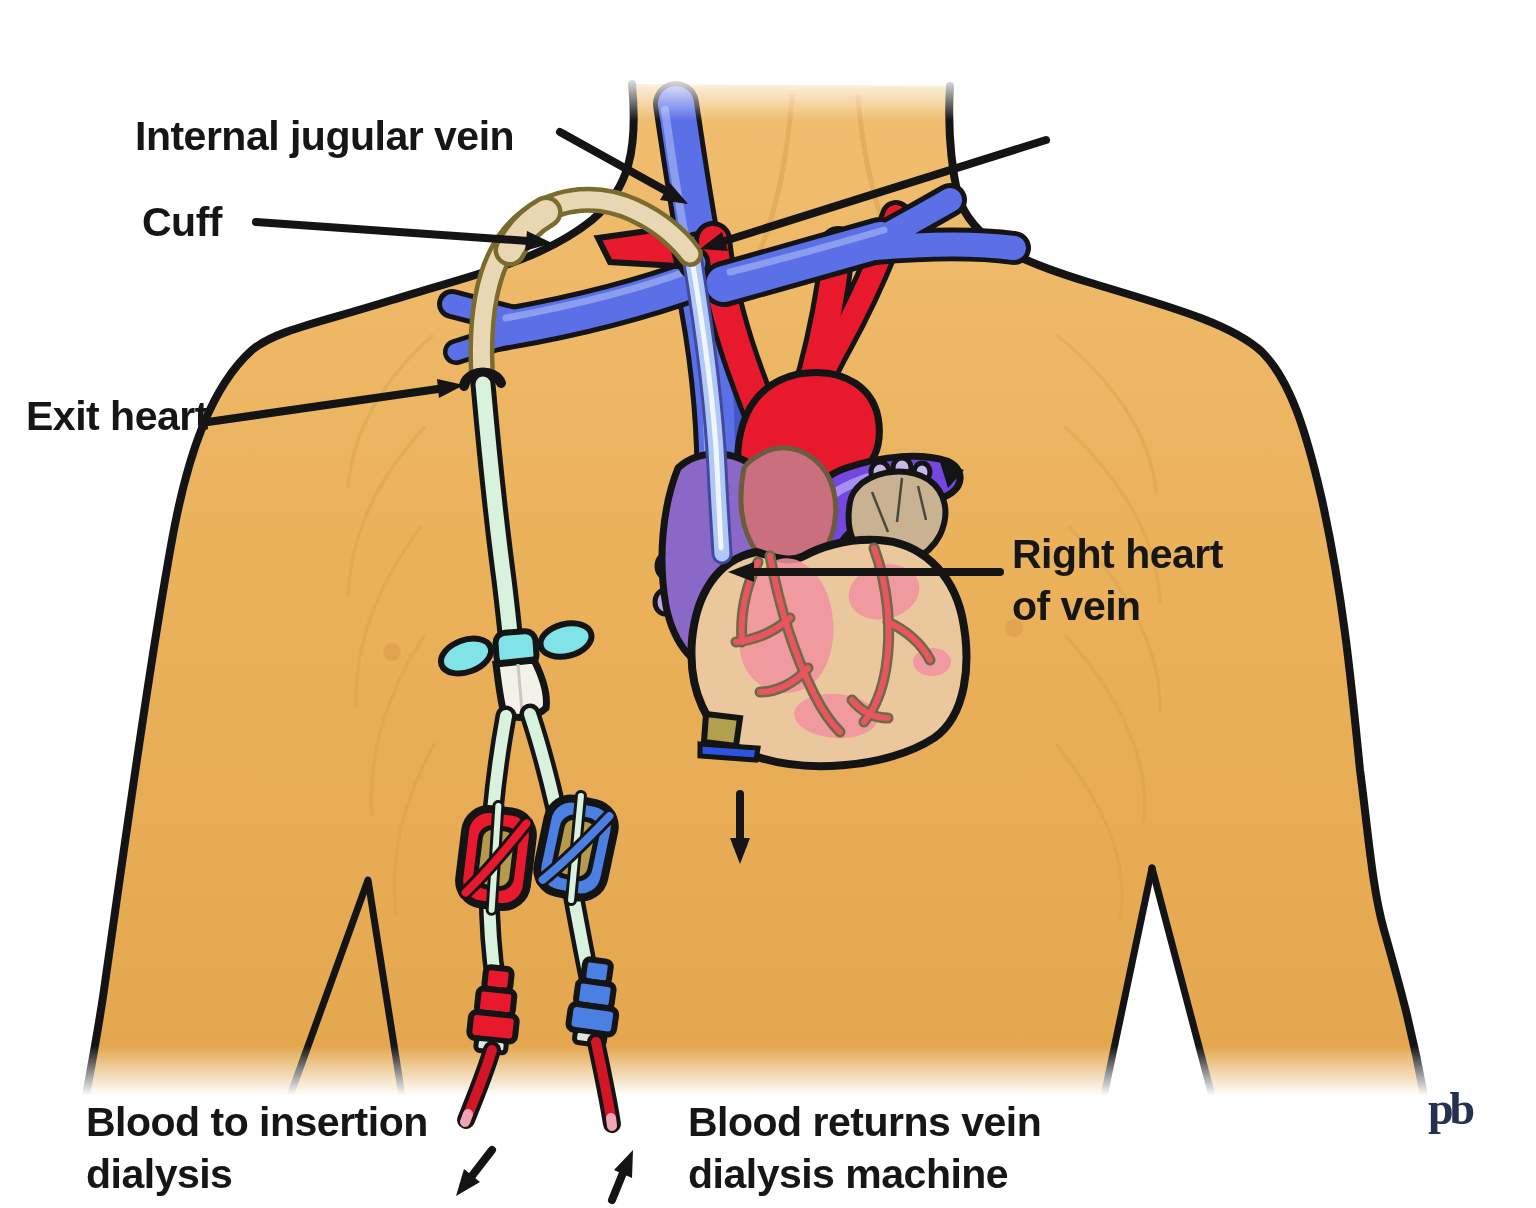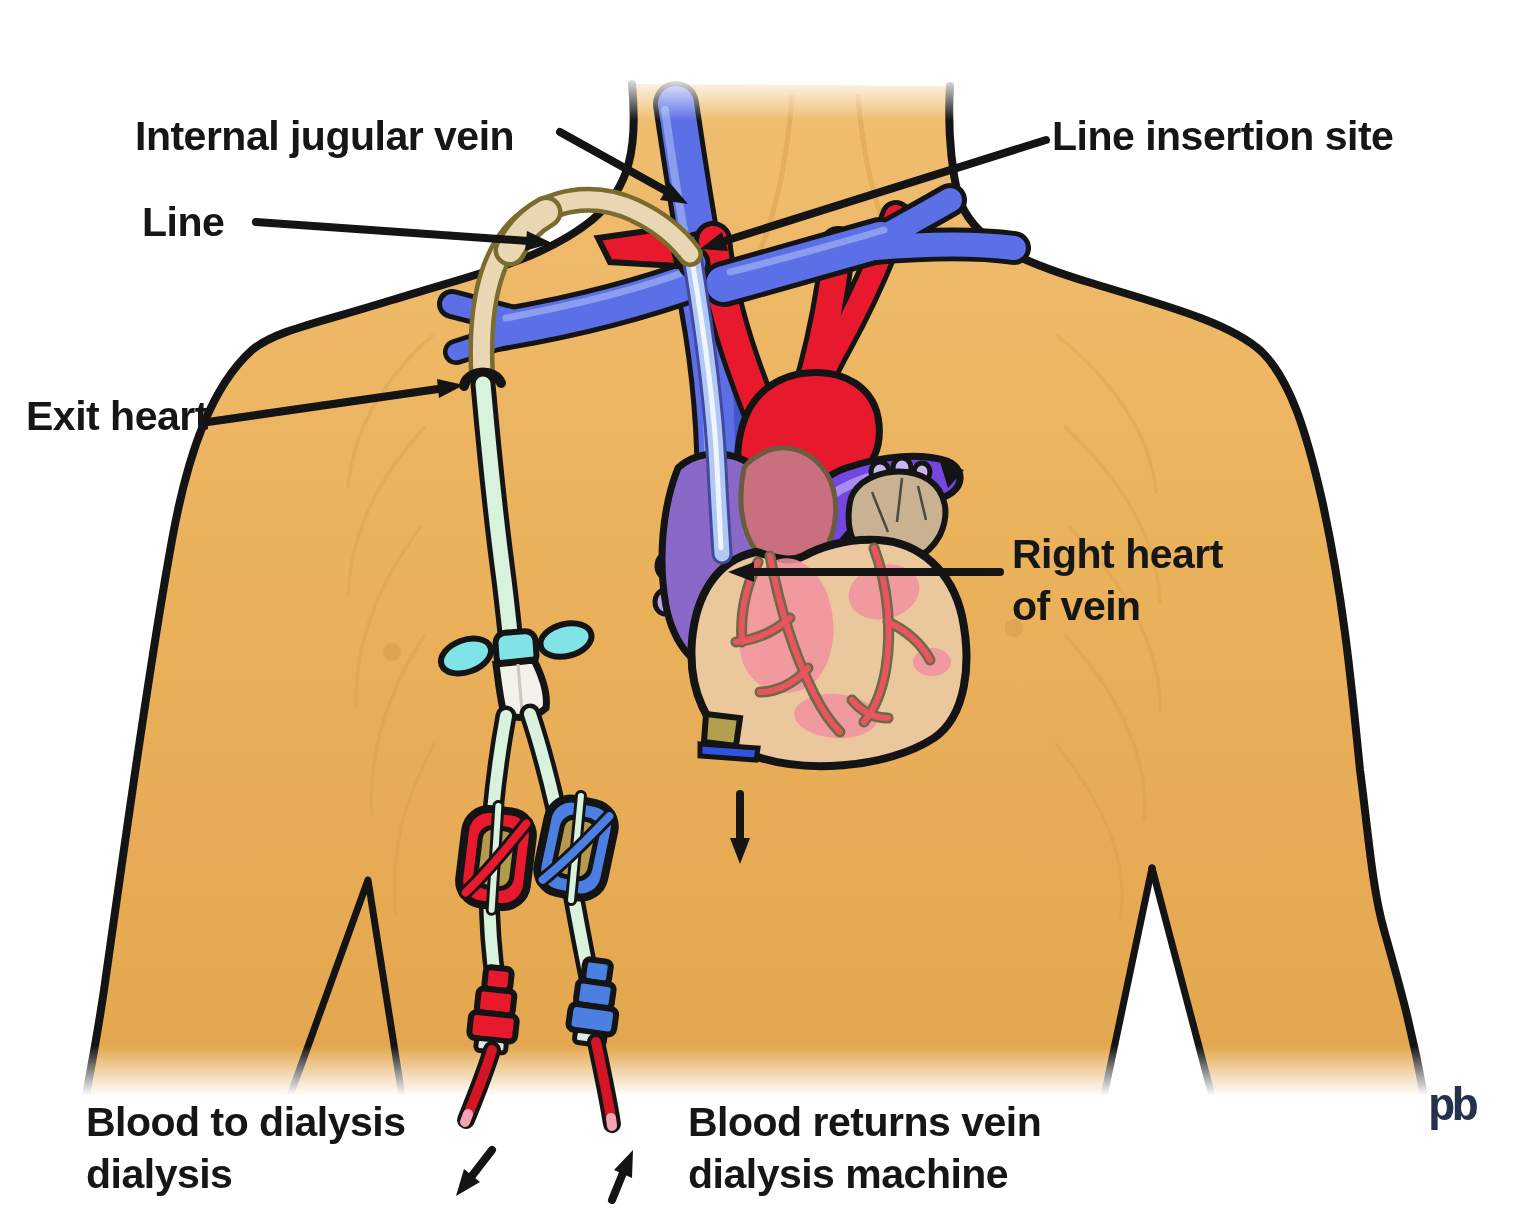--- a/index.html
+++ b/index.html
@@ -2,21 +2,21 @@
 <html style="--label-black: #161616; --outline: #141414; --skin: #ECB45F; --skin-shade: #D79F48; --vein-blue: #5B6FE6; --vein-highlight: #8FA2F0; --artery-red: #E8192C; --aorta-rose: #C96F7E; --pulmonary-purple: #7448E0; --right-atrium-purple: #8A68C8; --atrium-taupe: #C8B292; --heart-muscle: #EAC79C; --heart-pink: #F293A0; --coronary-red: #E85560; --coronary-outline: #6B6B45; --catheter-cream: #E9D7B4; --catheter-olive: #7A6B2F; --catheter-blue: #AFC9F4; --catheter-mint: #D8F2DE; --wing-cyan: #7FE3E8; --hub-white: #F3F2EA; --clamp-red: #E8192C; --clamp-blue: #4B7FE2; --clamp-inner-olive: #B59A4E; --tube-red: #D41526; --tube-pink: #F2A4B4; --logo-navy: #26304F;"><head>
 <meta charset="utf-8">
 <style>
   html,body{margin:0;padding:0;background:#ffffff;}
   .stage{position:relative;width:1536px;height:1208px;background:#fff;overflow:hidden;
          font-family:"Liberation Sans",sans-serif;padding-left:21px;}
   .stage svg{position:absolute;left:0;top:0;}
   .lbl{position:absolute;color:var(--label-black,#161616);font-size:41px;font-weight:700;
        line-height:52px;letter-spacing:-0.5px;white-space:nowrap;}
   .logo{position:absolute;font-weight:700;font-size:46px;color:var(--logo-navy,#26304f);
-        letter-spacing:-4px;font-family:Liberation Mono, monospace;}
+        letter-spacing:-4px;font-family:Liberation Serif, serif;}
   .ln{fill:none;stroke-linecap:round;stroke-linejoin:round;}
   .oc{stroke:var(--outline,#141414);}
 </style>
 </head>
 <body>
 
 <div class="stage">
 
 <svg width="1536" height="1208" viewBox="0 0 1536 1208">
   <defs>
@@ -286,29 +286,28 @@
           <polygon stroke="none" points="456,1196 464,1169 480,1182"></polygon>
         </g>
     <g>
           <line x1="612" y1="1200" x2="625" y2="1168"></line>
           <polygon stroke="none" points="633,1150 632,1178 614,1170"></polygon>
         </g>
   </g>
 </svg>
 
 <div class="lbl" style="left:135px;top:110px">Internal jugular vein</div>
-<div class="lbl" style="left:1052px;top:110px">Line insertion site</div>
-<div class="lbl" style="left:142px;top:196px">Line</div>
+<div class="lbl" style="left:142px;top:196px">Cuff</div>
 <div class="lbl" style="left:26px;top:390px">Exit heart</div>
 <div class="lbl" style="left:1012px;top:528px">
   <div>Right heart</div>
   <div>of vein</div>
 </div>
 <div class="lbl" style="left:86px;top:1096px">
-  <div>Blood to dialysis</div>
+  <div>Blood to insertion</div>
   <div>dialysis</div>
 </div>
 <div class="lbl" style="left:688px;top:1096px">
   <div>Blood returns vein</div>
   <div>dialysis machine</div>
 </div>
 <div class="logo" style="left:1428px;top:1082px">pb</div>
 
 </div>
 

